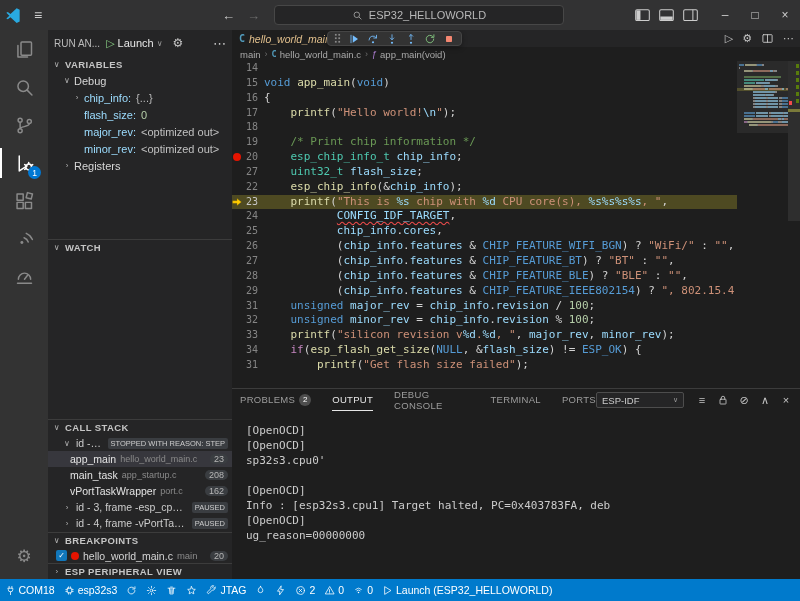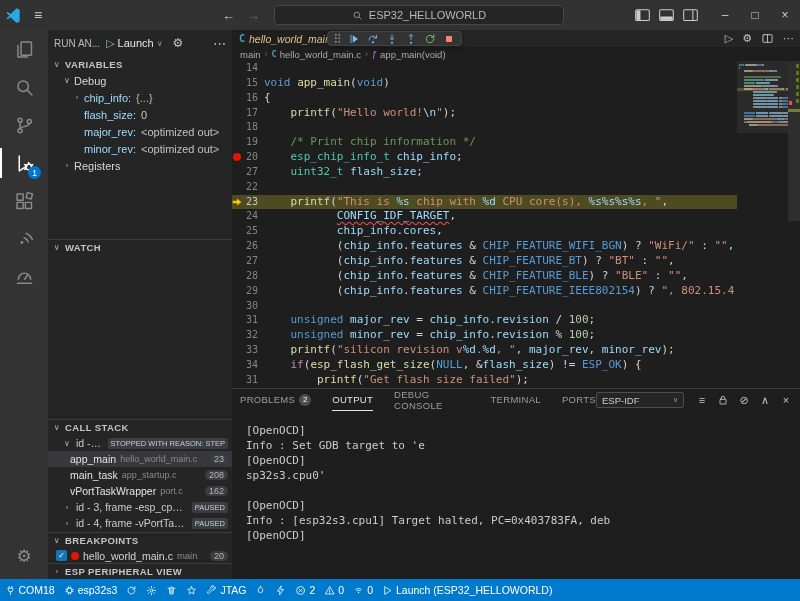--- a/index.html
+++ b/index.html
@@ -421,31 +421,30 @@
   <div class="code-wrap">
     <div class="code-lines">
         <div class="code-row"><div class="gutter"><span class="lnum">14</span></div><div class="ltext"></div></div>
         <div class="code-row"><div class="gutter"><span class="lnum">15</span></div><div class="ltext"><span class="tk-kw">void</span><span class="tk-pl"> </span><span class="tk-fn">app_main</span><span class="tk-pl">(</span><span class="tk-kw">void</span><span class="tk-pl">)</span></div></div>
         <div class="code-row"><div class="gutter"><span class="lnum">16</span></div><div class="ltext"><span class="tk-pl">{</span></div></div>
         <div class="code-row"><div class="gutter"><span class="lnum">17</span></div><div class="ltext"><span class="tk-pl">    </span><span class="tk-fn">printf</span><span class="tk-pl">(</span><span class="tk-str">"Hello world!</span><span class="tk-esc">\n</span><span class="tk-str">"</span><span class="tk-pl">);</span></div></div>
         <div class="code-row"><div class="gutter"><span class="lnum">18</span></div><div class="ltext"></div></div>
         <div class="code-row"><div class="gutter"><span class="lnum">19</span></div><div class="ltext"><span class="tk-pl">    </span><span class="tk-cm">/* Print chip information */</span></div></div>
         <div class="code-row"><div class="gutter"><span class="bp-gdot"></span><span class="lnum">20</span></div><div class="ltext"><span class="tk-pl">    </span><span class="tk-ty">esp_chip_info_t</span><span class="tk-pl"> </span><span class="tk-vr">chip_info</span><span class="tk-pl">;</span></div></div>
         <div class="code-row"><div class="gutter"><span class="lnum">27</span></div><div class="ltext"><span class="tk-pl">    </span><span class="tk-ty">uint32_t</span><span class="tk-pl"> </span><span class="tk-vr">flash_size</span><span class="tk-pl">;</span></div></div>
-        <div class="code-row"><div class="gutter"><span class="lnum">22</span></div></div>
+        <div class="code-row"><div class="gutter"><span class="lnum">22</span></div><div class="ltext"><span class="tk-pl">    </span><span class="tk-fn">esp_chip_info</span><span class="tk-pl">(&amp;</span><span class="tk-vr">chip_info</span><span class="tk-pl">);</span></div></div>
         <div class="code-row current"><div class="gutter"><span class="cur-arrow"><svg viewBox="0 0 16 16" style="width:100%;height:100%">
                 <path d="M1 6h7V2.5L15 8l-7 5.5V10H1z" fill="#ffcc00" stroke="#8a6d00" stroke-width="0.5"></path>
               </svg></span><span class="lnum">23</span></div><div class="ltext"><span class="tk-pl">    </span><span class="tk-fn">printf</span><span class="tk-pl">(</span><span class="tk-str">"This is </span><span class="tk-esc">%s</span><span class="tk-str"> chip with </span><span class="tk-esc">%d</span><span class="tk-str"> CPU core(s), </span><span class="tk-esc">%s%s%s%s</span><span class="tk-str">, "</span><span class="tk-pl">,</span></div></div>
         <div class="code-row"><div class="gutter"><span class="lnum">24</span></div><div class="ltext"><span class="tk-pl">           </span><span class="tk-vr tk-sq">CONFIG_IDF_TARGET</span><span class="tk-pl">,</span></div></div>
         <div class="code-row"><div class="gutter"><span class="lnum">25</span></div><div class="ltext"><span class="tk-pl">           </span><span class="tk-vr">chip_info</span><span class="tk-pl">.</span><span class="tk-vr">cores</span><span class="tk-pl">,</span></div></div>
         <div class="code-row"><div class="gutter"><span class="lnum">26</span></div><div class="ltext"><span class="tk-pl">           (</span><span class="tk-vr">chip_info</span><span class="tk-pl">.</span><span class="tk-vr">features</span><span class="tk-pl"> &amp; </span><span class="tk-mc">CHIP_FEATURE_WIFI_BGN</span><span class="tk-pl">) ? </span><span class="tk-str">"WiFi/"</span><span class="tk-pl"> : </span><span class="tk-str">""</span><span class="tk-pl">,</span></div></div>
         <div class="code-row"><div class="gutter"><span class="lnum">27</span></div><div class="ltext"><span class="tk-pl">           (</span><span class="tk-vr">chip_info</span><span class="tk-pl">.</span><span class="tk-vr">features</span><span class="tk-pl"> &amp; </span><span class="tk-mc">CHIP_FEATURE_BT</span><span class="tk-pl">) ? </span><span class="tk-str">"BT"</span><span class="tk-pl"> : </span><span class="tk-str">""</span><span class="tk-pl">,</span></div></div>
         <div class="code-row"><div class="gutter"><span class="lnum">28</span></div><div class="ltext"><span class="tk-pl">           (</span><span class="tk-vr">chip_info</span><span class="tk-pl">.</span><span class="tk-vr">features</span><span class="tk-pl"> &amp; </span><span class="tk-mc">CHIP_FEATURE_BLE</span><span class="tk-pl">) ? </span><span class="tk-str">"BLE"</span><span class="tk-pl"> : </span><span class="tk-str">""</span><span class="tk-pl">,</span></div></div>
         <div class="code-row"><div class="gutter"><span class="lnum">29</span></div><div class="ltext"><span class="tk-pl">           (</span><span class="tk-vr">chip_info</span><span class="tk-pl">.</span><span class="tk-vr">features</span><span class="tk-pl"> &amp; </span><span class="tk-mc">CHIP_FEATURE_IEEE802154</span><span class="tk-pl">) ? </span><span class="tk-str">", 802.15.4 (Zi</span></div></div>
-        <div class="code-row"><div class="gutter"><span class="lnum">30</span></div><div class="ltext"></div></div>
         <div class="code-row"><div class="gutter"><span class="lnum">31</span></div><div class="ltext"><span class="tk-pl">    </span><span class="tk-kw">unsigned</span><span class="tk-pl"> </span><span class="tk-vr">major_rev</span><span class="tk-pl"> = </span><span class="tk-vr">chip_info</span><span class="tk-pl">.</span><span class="tk-vr">revision</span><span class="tk-pl"> / </span><span class="tk-nm">100</span><span class="tk-pl">;</span></div></div>
         <div class="code-row"><div class="gutter"><span class="lnum">32</span></div><div class="ltext"><span class="tk-pl">    </span><span class="tk-kw">unsigned</span><span class="tk-pl"> </span><span class="tk-vr">minor_rev</span><span class="tk-pl"> = </span><span class="tk-vr">chip_info</span><span class="tk-pl">.</span><span class="tk-vr">revision</span><span class="tk-pl"> % </span><span class="tk-nm">100</span><span class="tk-pl">;</span></div></div>
         <div class="code-row"><div class="gutter"><span class="lnum">33</span></div><div class="ltext"><span class="tk-pl">    </span><span class="tk-fn">printf</span><span class="tk-pl">(</span><span class="tk-str">"silicon revision v</span><span class="tk-esc">%d</span><span class="tk-str">.</span><span class="tk-esc">%d</span><span class="tk-str">, "</span><span class="tk-pl">, </span><span class="tk-vr">major_rev</span><span class="tk-pl">, </span><span class="tk-vr">minor_rev</span><span class="tk-pl">);</span></div></div>
         <div class="code-row"><div class="gutter"><span class="lnum">34</span></div><div class="ltext"><span class="tk-pl">    </span><span class="tk-ct">if</span><span class="tk-pl">(</span><span class="tk-fn">esp_flash_get_size</span><span class="tk-pl">(</span><span class="tk-kw">NULL</span><span class="tk-pl">, &amp;</span><span class="tk-vr">flash_size</span><span class="tk-pl">) != </span><span class="tk-mc">ESP_OK</span><span class="tk-pl">) {</span></div></div>
         <div class="code-row"><div class="gutter"><span class="lnum">31</span></div><div class="ltext"><span class="tk-pl">        </span><span class="tk-fn">printf</span><span class="tk-pl">(</span><span class="tk-str">"Get flash size failed"</span><span class="tk-pl">);</span></div></div>
       </div>
     <div class="minimap">
       <div class="mm-slider"></div>
       <div>
           <div class="mm-row"></div>
@@ -569,21 +568,21 @@
               <rect x="6" y="10.5" width="12" height="9.5" rx="1"></rect>
               <path d="M8.5 10.5V8a3.5 3.5 0 0 1 7 0v2.5"></path>
             </svg>
           </span>
         </div>
         <div class="pa-ico">⊘</div>
         <div class="pa-ico">∧</div>
         <div class="pa-ico">×</div>
       </div>
   </div>
-  <div class="poutput"><div>[OpenOCD]</div><div>Info : Set GDB target to 'e</div><div>[OpenOCD]</div><div>sp32s3.cpu0'</div><div> </div><div>[OpenOCD]</div><div>Info : [esp32s3.cpu1] Target halted, PC=0x403783FA, deb</div><div>[OpenOCD]</div></div>
+  <div class="poutput"><div>[OpenOCD]</div><div>[OpenOCD]</div><div>sp32s3.cpu0'</div><div> </div><div>[OpenOCD]</div><div>Info : [esp32s3.cpu1] Target halted, PC=0x403783FA, deb</div><div>[OpenOCD]</div><div>ug_reason=00000000</div></div>
 </div>
 
 <div class="statusbar">
   <div class="sb-group">
       <div class="sb-item">
         <span class="sb-ico">
           <span class="icon-wrap">
             <svg viewBox="0 0 24 24" fill="none" stroke="currentColor" stroke-width="1.7" stroke-linecap="round" stroke-linejoin="round" style="width:100%;height:100%">
               <path d="M9 3v4M15 3v4M7 7h10v3a5 5 0 0 1-10 0zM12 15v6"></path>
             </svg>

